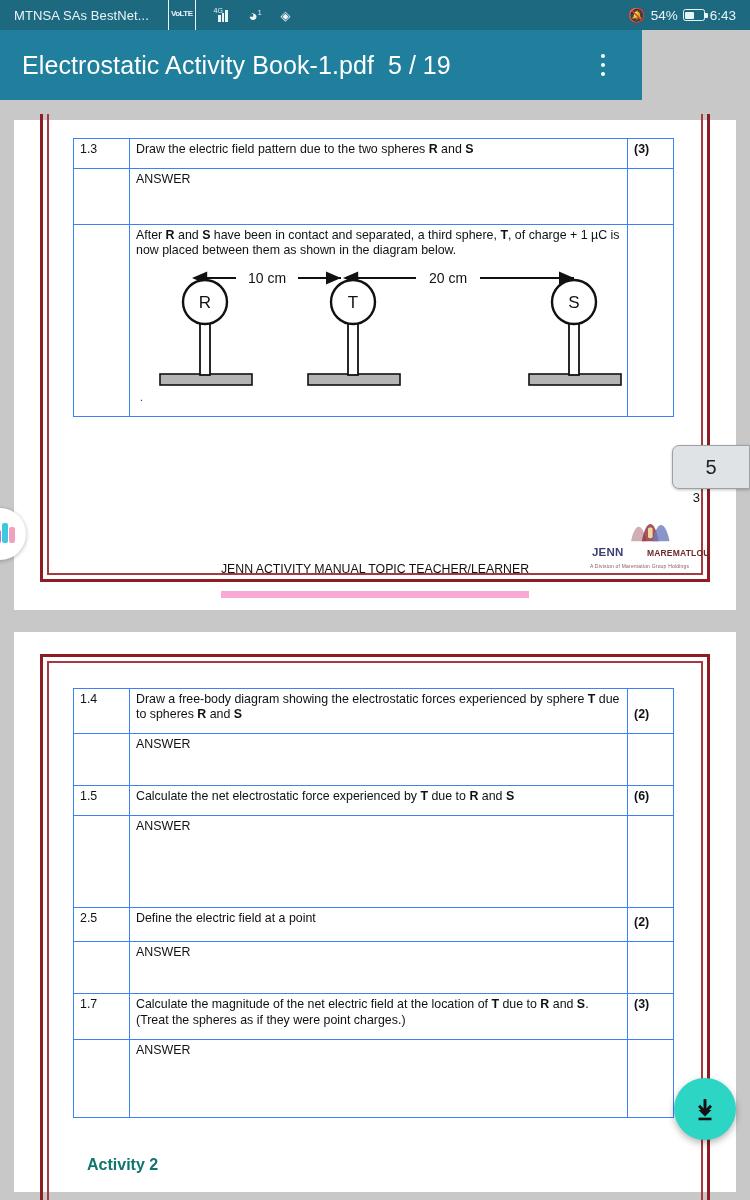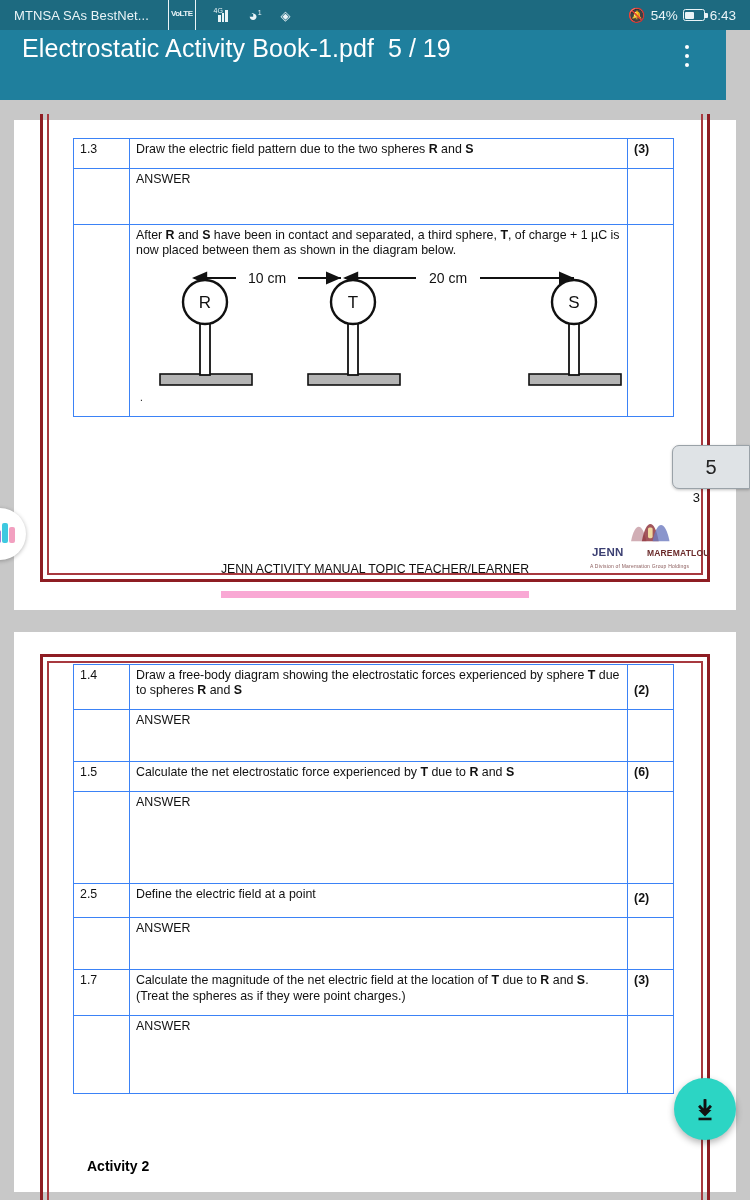--- a/index.html
+++ b/index.html
@@ -44,23 +44,23 @@
     position:relative; display:inline-block;
   }
   .battery::after{
     content:''; position:absolute; right:-4px; top:3px; width:2.4px; height:5px;
     background:#eaf4f7; border-radius:0 1px 1px 0;
   }
   .battery i{ position:absolute; left:1.5px; top:1.5px; bottom:1.5px; width:45%; background:#eaf4f7; border-radius:1px;}
 
   
   .app-bar{
-    height:70px; width:726px;
+    height:70px; width:642px;
     background:#1f7f9d;
-    display:flex; 
+    display:flex; align-items:center;
     padding:4px 22px;
     position:relative; z-index:40;
   }
   .app-title{
     color:#ffffff; font-size:25px; font-weight:400; letter-spacing:.1px;
     white-space:nowrap;
   }
   .app-pageno{ color:#ffffff; font-size:25px; margin-left:14px; font-weight:400;}
   .overflow-btn{
     margin-left:auto; width:34px; height:44px;
@@ -130,21 +130,21 @@
   }
   .logo-text .small{ font-size:8.5px; color:#6b2b2b; }
   .logo-sub{
     position:absolute; left:6px; bottom:3px; font-size:5px; color:#8a5b5b;
     letter-spacing:.2px; white-space:nowrap;
   }
 
   
   .activity-label{
     position:absolute; left:73px; bottom:14px;
-    font-size:14px; font-weight:bold; color:#000000;
+    font-size:16px; font-weight:bold; color:#0f766e;
   }
 
   
   .page-chip{
     position:absolute; right:0; top:345px; z-index:30;
     min-width:78px; height:44px;
     background:#dfe3e6; border:1px solid #9aa2a8;
     border-radius:7px 0 0 7px;
     display:flex; align-items:center; justify-content:center;
     font-size:20px; color:#222;
@@ -300,21 +300,21 @@
       <div class="footer-line">
         <span>JENN ACTIVITY MANUAL TOPIC TEACHER/LEARNER</span>
       </div>
     </div>
   </div>
 
   <div class="page page-2">
     <div class="frame frame-outer" style="left:26px; top:22px; right:26px; bottom:-20px; border-bottom:none;"></div>
     <div class="frame frame-inner" style="left:33px; top:29px; right:33px; bottom:-20px; border-bottom:none;"></div>
 
-    <table class="qtable" style="left:59px; top:32px; width:601px;">
+    <table class="qtable" style="left:59px; top:56px; width:601px;">
       <tbody>
           <tr>
         <td class="c-num">1.4</td>
         <td class="c-body">Draw a free-body diagram showing the electrostatic forces experienced by sphere <b>T</b> due to spheres <b>R</b> and <b>S</b></td>
         <td class="c-marks marks-bottom" style="font-weight:bold">(2)</td>
       </tr>
       <tr>
         <td class="c-num" style="height:52px"></td>
         <td class="c-body ans">ANSWER</td>
         <td class="c-marks"></td>

